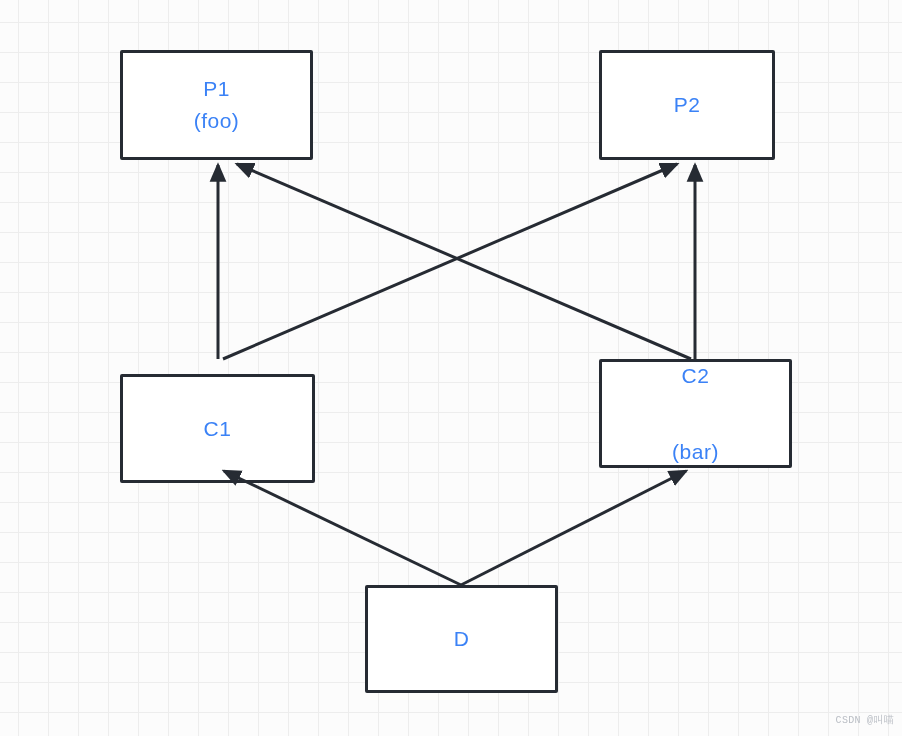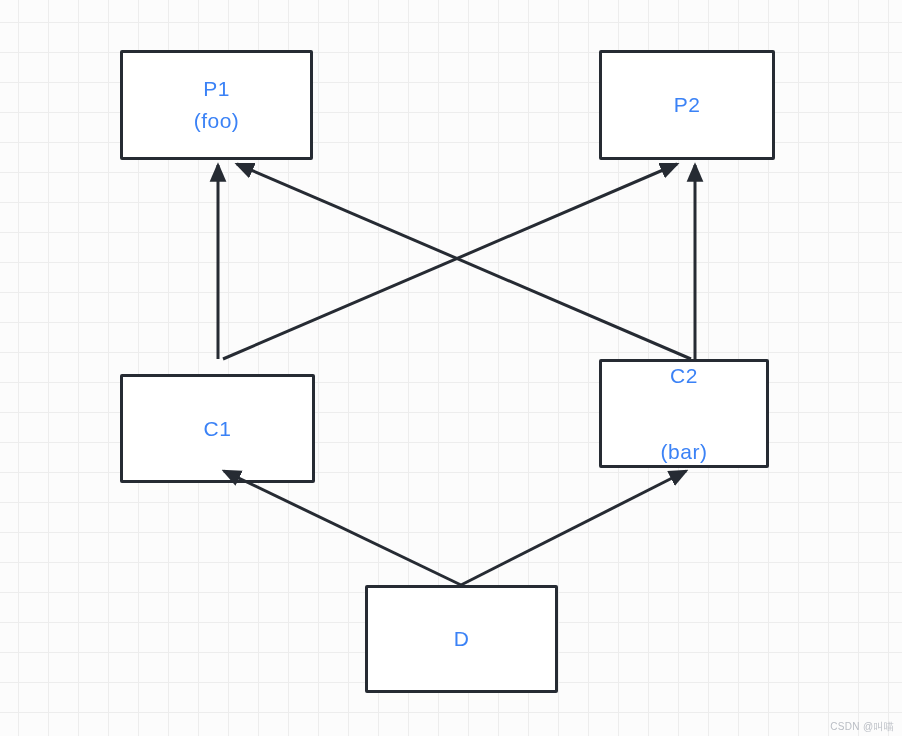--- a/index.html
+++ b/index.html
@@ -47,25 +47,26 @@
     z-index: 3;
     pointer-events: none;
   }
   .edges line {
     stroke: #262b33;
     stroke-width: 3;
   }
   .watermark {
     position: absolute;
     right: 8px;
-    bottom: 2px;
+    bottom: 9px;
     font-size: 10px;
     color: #b9bdc4;
     letter-spacing: 0.3px;
     z-index: 4;
+    font-family: Liberation Mono, monospace;
   }
 </style>
 </head>
 <body>
 
 <div class="canvas">
 
   <div class="node" style="left:120px; top:50px; width:193px; height:110px;">
     <div class="title">P1</div>
     <div class="subtitle">(foo)</div>
@@ -73,21 +74,21 @@
 
   <div class="node" style="left:599px; top:50px; width:176px; height:110px;">
     <div class="title">P2</div>
   </div>
 
   <div class="node" style="left:120px; top:374px; width:195px; height:109px;">
     <div class="title">C1</div>
     <div class="subtitle"></div>
   </div>
 
-  <div class="node" style="left:599px; top:359px; width:170px; height:109px;gap:44px;">
+  <div class="node" style="left:599px; top:359px; width:193px; height:109px;gap:44px;">
     <div class="title">C2</div>
     <div class="subtitle">(bar)</div>
   </div>
 
   <div class="node" style="left:365px; top:585px; width:193px; height:108px;">
     <div class="title">D</div>
     <div class="subtitle"></div>
   </div>
 
   <svg class="edges" width="902" height="736" viewBox="0 0 902 736">

